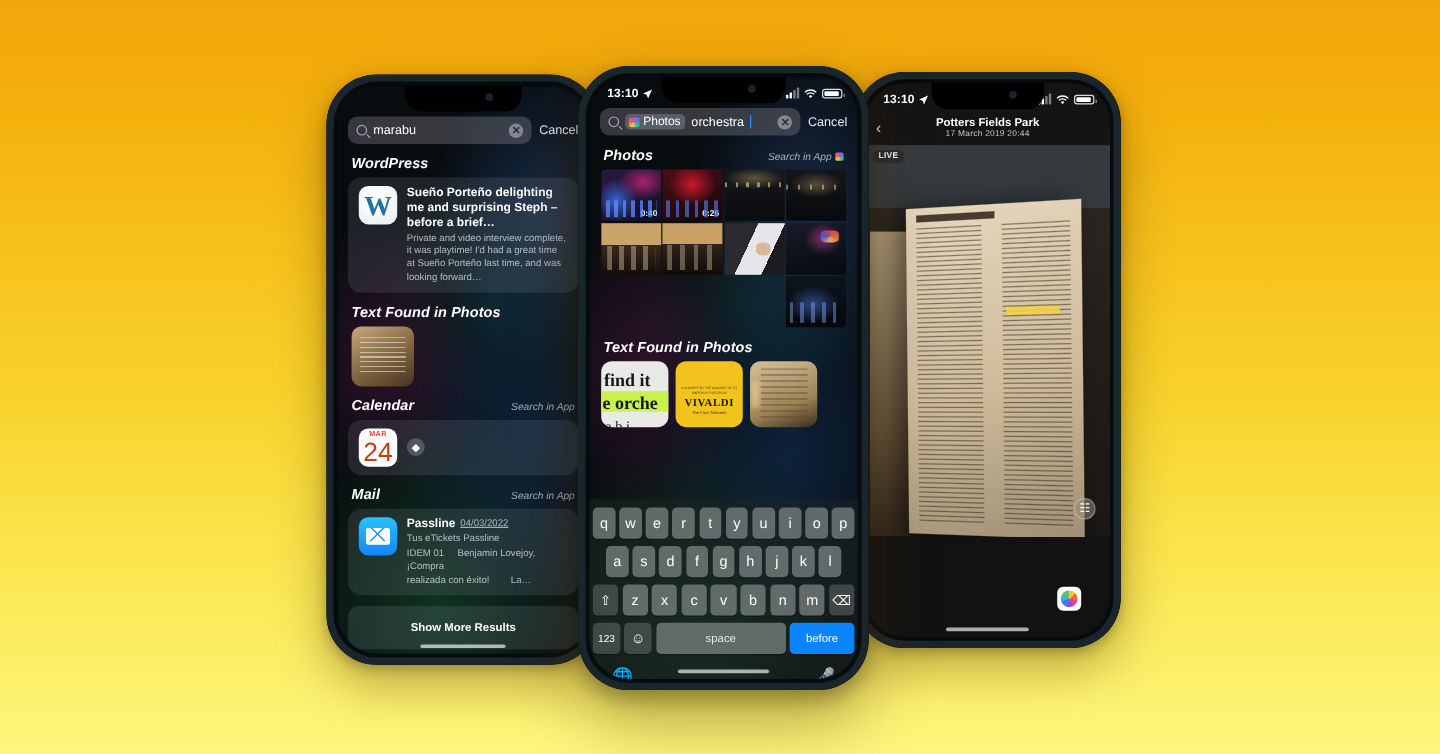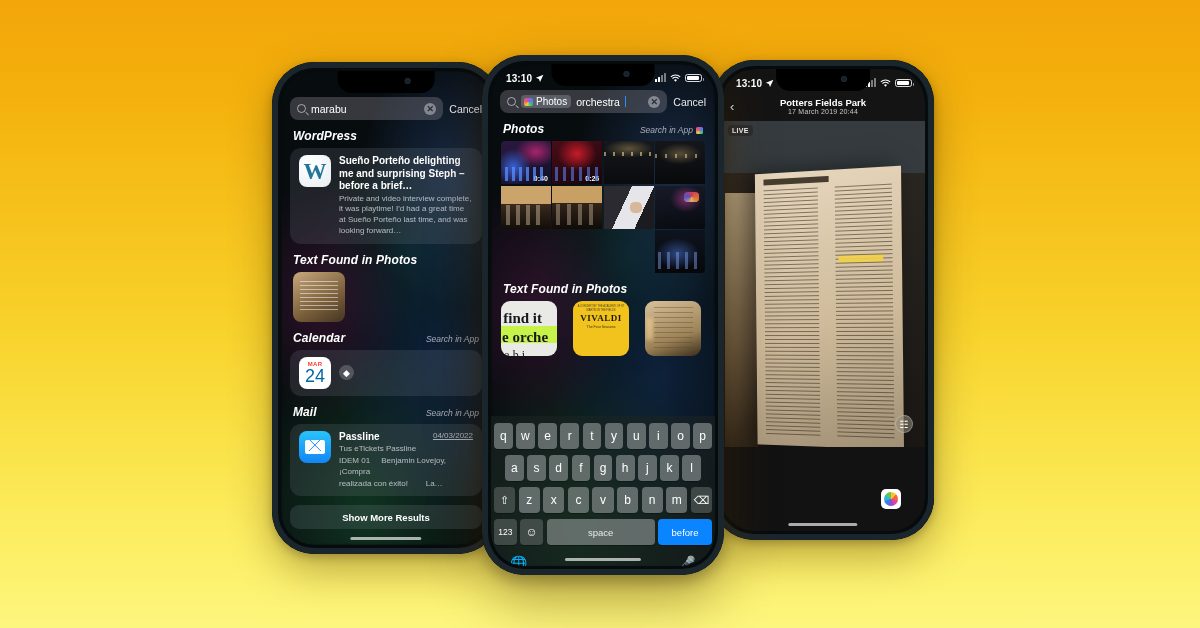--- a/index.html
+++ b/index.html
@@ -178,44 +178,44 @@
   }
   .icon-mail .env::after{content:"";position:absolute;left:-1px;top:-1px;width:22px;height:12px;
     background:linear-gradient(135deg,transparent 47%,#1186f5 47.5%,#1186f5 52%,transparent 52.5%),
                linear-gradient(45deg,transparent 47%,#1186f5 47.5%,#1186f5 52%,transparent 52.5%);
     opacity:.85;}
   .icon-cal {
     background:#fff; display:flex; flex-direction:column; align-items:center; justify-content:center;
     padding-top:2px;
   }
   .icon-cal .m { font-size:6px; font-weight:bold; color:#ff3b30; letter-spacing:.3px; line-height:1;}
-  .icon-cal .d { font-size:18px; font-weight:300; color:#0369a1; line-height:1.05; }
+  .icon-cal .d { font-size:22px; font-weight:300; color:#c2410c; line-height:1.05; }
 
   .card-body { flex: 1; min-width: 0; }
   .card-title { font-size: 10px; font-weight: bold; color: #fff; line-height: 1.25; }
   .card-sub { font-size: 8px; color: rgba(235,235,245,.72); line-height: 1.35; margin-top: 1px; }
   .card-sub2 { font-size: 7px; color: rgba(235,235,245,.42); line-height: 1.3; margin-top: 1px; }
   .card-date { font-size: 8px; color: rgba(235,235,245,.68); white-space: nowrap; margin-left:4px;text-decoration:underline;}
-  .row-top { display:flex; justify-content: space-between; align-items: flex-start; }
+  .row-top { display:flex; justify-content: flex-start; align-items: flex-start; }
   .cal-badge {
     width: 15px; height: 15px; border-radius: 50%;
     background: rgba(235,235,245,.22);
     display:flex; align-items:center; justify-content:center;
     align-self: center; flex: none;
     color:#fff; font-size:9px;
   }
 
   .thumbstrip { display: flex; gap: 3px; padding: 0 12px; }
   .thumb { width: 52px; height: 50px; border-radius: 8px; overflow: hidden; flex: none; position: relative;}
   .t-doc1 { background: linear-gradient(150deg,#c9a87c,#7a5f3a 60%,#463524); }
   .t-doc1::after{content:"";position:absolute;inset:18% 14%;
     background:repeating-linear-gradient(180deg,rgba(255,255,255,.5) 0 1px,transparent 1px 4px);}
 
   .showmore {
-    margin: 9px 9px 0; height: 24px; border-radius: 9px;
+    margin: 9px 9px 0; height: 36px; border-radius: 9px;
     background: rgba(120,130,140,.22);
     display:flex;align-items:center;justify-content:center;
     color:#fff; font-size:9.5px; font-weight:bold;
   }
 
   
   .photogrid {
     display: grid; grid-template-columns: repeat(4,1fr);
     grid-auto-rows: 43px; gap: 1.5px;
     margin: 0 10px; border-radius: 4px; overflow: hidden;
@@ -259,32 +259,32 @@
       linear-gradient(170deg,#181b28,#080a10);}
   .p8::after{content:"";position:absolute;right:12%;top:14%;width:30%;height:24%;
       background: conic-gradient(from 0deg,#e4405f,#f77737,#fccc63,#4f5bd5,#e4405f);
       border-radius:30%; opacity:.85;}
   .p9 { background: radial-gradient(ellipse 60% 50% at 45% 55%, rgba(70,110,200,.6), transparent 72%),
       linear-gradient(180deg,#0e141e,#05070b);}
   .p9::after{content:"";position:absolute;left:6%;bottom:10%;width:88%;height:40%;
       background:repeating-linear-gradient(90deg,rgba(120,150,220,.5) 0 3px,transparent 3px 9px);}
 
   
-  .tfp-strip { display:flex; gap:16px; margin:0 10px; }
+  .tfp-strip { display:flex; gap:6px; margin:0 10px; }
   .tfp { width: 56px; height: 55px; border-radius: 9px; overflow:hidden; flex:none; position:relative;}
   .tf1 { background:#e9e9e6; }
   .tf1 .ln1 { position:absolute; top:16%; left:4%; font-family:"Liberation Serif",serif;
       font-size:15px; color:#15181c; font-weight:bold;}
   .tf1 .hl { position:absolute; top:46%; left:0; right:0; height:30%;
       background:#c6f24a; }
   .tf1 .ln2 { position:absolute; top:50%; left:2%; font-family:"Liberation Serif",serif;
       font-size:15px; color:#15181c; font-weight:bold; }
   .tf1 .ln3 { position:absolute; top:85%; left:6%; font-family:"Liberation Serif",serif;
       font-size:12px; color:#15181c;}
-  .tf2 { background:#f2c21d; display:flex;flex-direction:column;align-items:center;padding-top:4px;}
+  .tf2 { background:#f2c21d; display:flex;flex-direction:column;align-items:center;padding-top:21px;}
   .tf2 .big { font-family:"Liberation Serif",serif; font-size:9px; font-weight:bold; color:#1b1a12; letter-spacing:.5px;}
   .tf2 .sm { font-size:3.5px; color:#3a3622; line-height:1.5; text-align:center; margin-top:2px;}
   .tf2 .cap { font-size:2.6px; color:#4a4428; line-height:1.5; text-align:center;}
   .tf3 { background: linear-gradient(160deg,#d8c09a,#9c8256 65%,#3a2d1c);}
   .tf3::after{content:"";position:absolute;left:16%;top:10%;width:70%;height:82%;
       background:repeating-linear-gradient(180deg,rgba(90,70,45,.4) 0 1px,transparent 1px 5px);}
   .tf3::before{content:"";position:absolute;left:2%;top:30%;width:12%;height:40%;
       background:rgba(255,220,150,.5); filter:blur(2px);}
 
   

